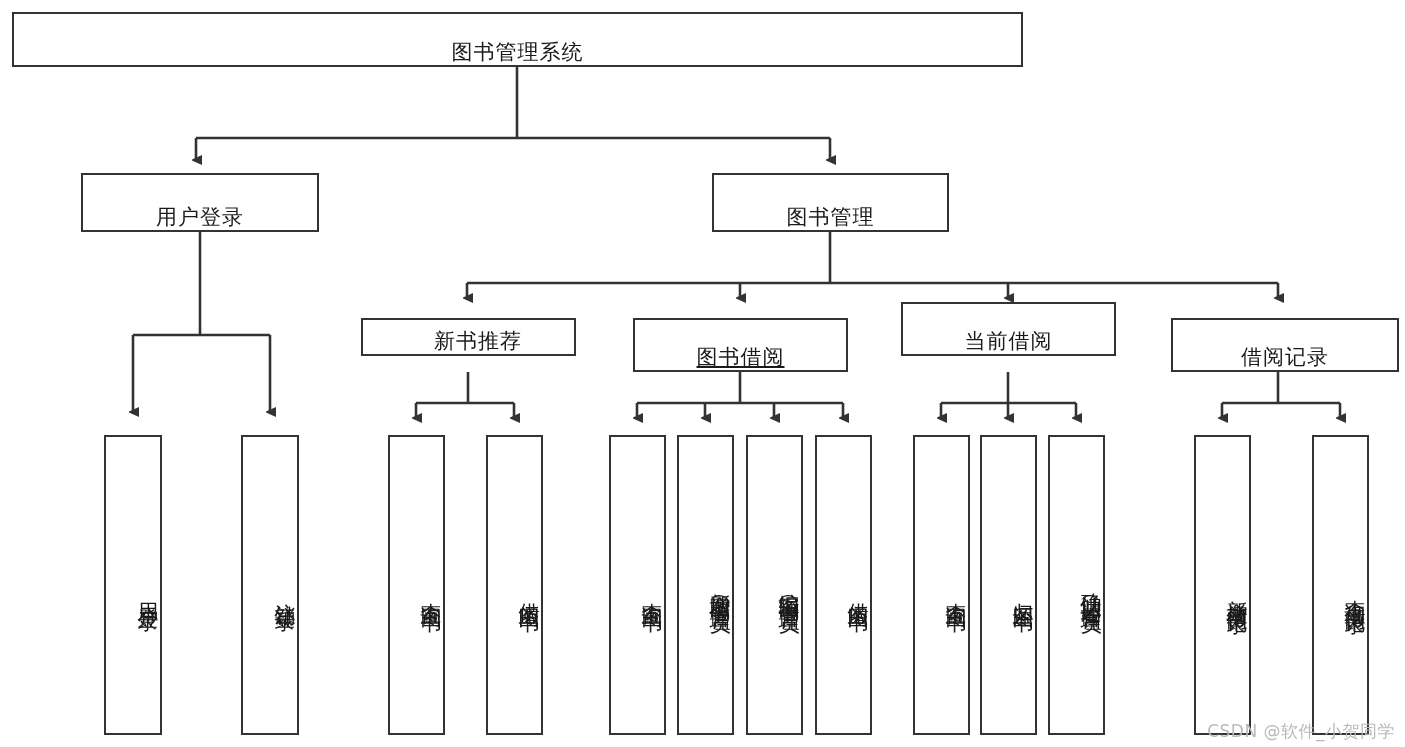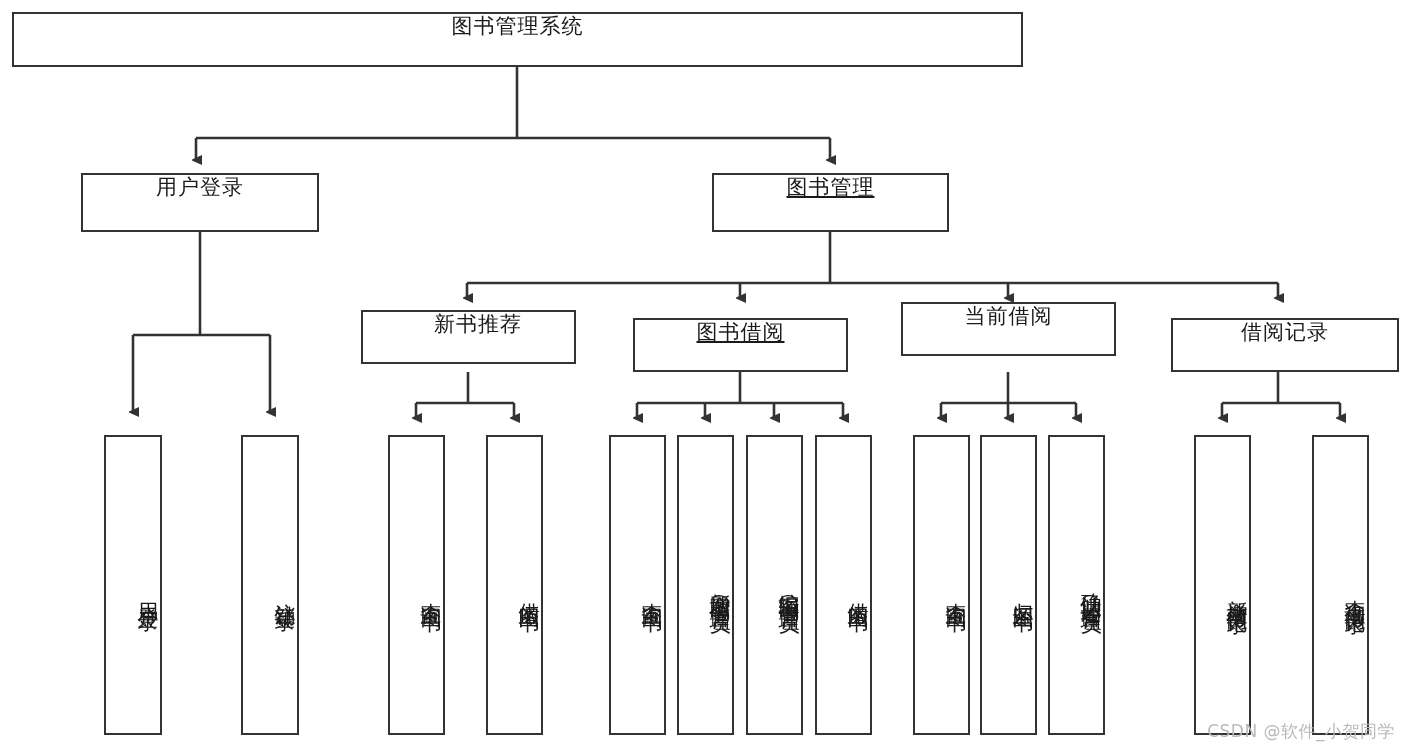--- a/index.html
+++ b/index.html
@@ -24,21 +24,21 @@
     top: 0;
     width: 1405px;
     height: 747px;
   }
   .node {
     position: absolute;
     box-sizing: border-box;
     border: 2.5px solid #333333;
     background: #ffffff;
     display: flex;
-    align-items: flex-start;
+    align-items: flex-end;
     justify-content: center;
     color: #1a1a1a;
     line-height: 1.18;
   }
   .node.horiz {
     font-size: 21px;
     letter-spacing: 1px;
   }
   .node.vert {
     writing-mode: vertical-rl;
@@ -121,25 +121,25 @@
     </g>
   </svg>
 
   <div class="node horiz" style="left:12px; top:12px; width:1011px; height:55px;">
     <span>图书管理系统</span>
   </div>
 
   <div class="node horiz" style="left:81px; top:173px; width:238px; height:59px;">
     <span>用户登录</span>
   </div>
-  <div class="node horiz" style="left:712px; top:173px; width:237px; height:59px;text-decoration:underline;">
+  <div class="node horiz" style="left:712px; top:173px; width:237px; height:59px;">
     <span>图书管理</span>
   </div>
 
-  <div class="node horiz" style="left:361px; top:310px; width:215px; height:54px;padding-left:19px;">
+  <div class="node horiz" style="left:361px; top:318px; width:215px; height:38px;padding-left:19px;">
     <span>新书推荐</span>
   </div>
   <div class="node horiz" style="left:633px; top:318px; width:215px; height:54px;text-decoration:underline;">
     <span>图书借阅</span>
   </div>
   <div class="node horiz" style="left:901px; top:302px; width:215px; height:54px;">
     <span>当前借阅</span>
   </div>
   <div class="node horiz" style="left:1171px; top:318px; width:228px; height:54px;">
     <span>借阅记录</span>

